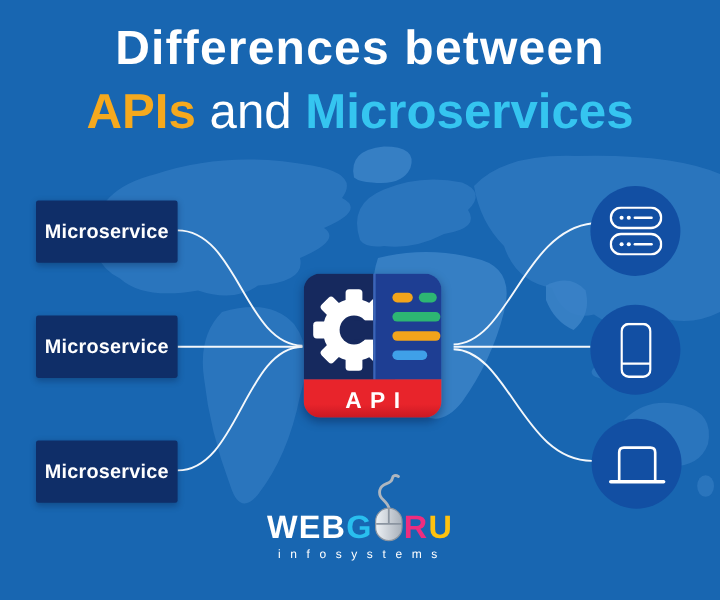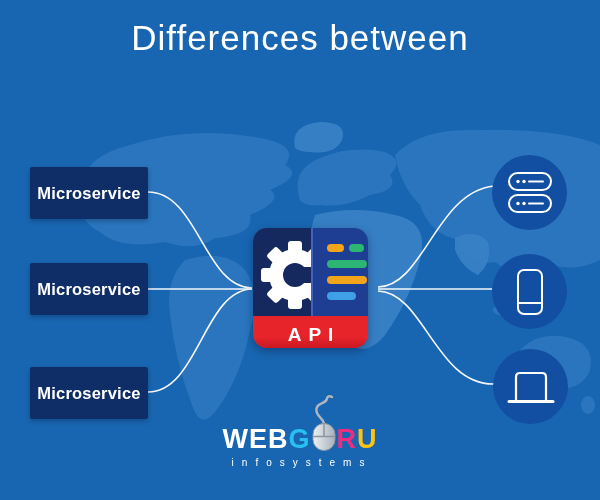--- a/index.html
+++ b/index.html
@@ -10,21 +10,21 @@
     --title-yellow:#F5A91D; --title-cyan:#35C5F0; --text-white:#FFFFFF;
     --logo-cyan:#29BFEF; --logo-magenta:#EE2D7F; --logo-yellow:#FFC20E;
   }
   *{margin:0;padding:0;box-sizing:border-box}
   body{font-family:"Liberation Sans","DejaVu Sans",sans-serif;background:#333}
   .canvas{position:relative;width:600px;height:500px;overflow:hidden;background:var(--bg)}
   .layer{position:absolute;left:0;top:0;width:600px;height:500px}
 
   
   .title{position:absolute;left:0;top:18px;width:600px;text-align:center;color:var(--text-white)}
-  .title-l1{font-size:35px;font-weight:400;letter-spacing:1px}
+  .title-l1{font-size:40px;font-weight:700;letter-spacing:1px}
   .title-l2{font-size:41px;font-weight:700;margin-top:7px;letter-spacing:0}
   .t-yellow{color:var(--title-yellow)}
   .t-cyan{color:var(--title-cyan)}
   .t-and{font-weight:400;color:var(--text-white)}
 
   
   .ms-box{position:absolute;left:30px;width:118px;height:52px;background:var(--box-navy);
     border-radius:2px;display:flex;align-items:center;justify-content:center;
     color:var(--text-white);font-weight:700;font-size:16.5px;letter-spacing:.2px;
     box-shadow:0 2px 5px rgba(0,10,40,.28)}
@@ -87,20 +87,25 @@
     <path class="conn" d="M148,192 C198,192 204,287 252,288"></path>
     <path class="conn" d="M148,289 H252"></path>
     <path class="conn" d="M148,392 C198,392 204,290 252,289"></path>
     <path class="conn" d="M378,287 C424,286 436,192 494,186"></path>
     <path class="conn" d="M378,289 H492"></path>
     <path class="conn" d="M378,291 C424,292 436,386 495,384"></path>
   </svg>
 
   <div class="title">
     <div class="title-l1">Differences between</div>
+    <div class="title-l2">
+      <span class="t-yellow">APIs</span>
+      <span class="t-and">and</span>
+      <span class="t-cyan">Microservices</span>
+    </div>
   </div>
 
   <div class="ms-box ms-1">
     <span>Microservice</span>
   </div>
   <div class="ms-box ms-2">
     <span>Microservice</span>
   </div>
   <div class="ms-box ms-3">
     <span>Microservice</span>

